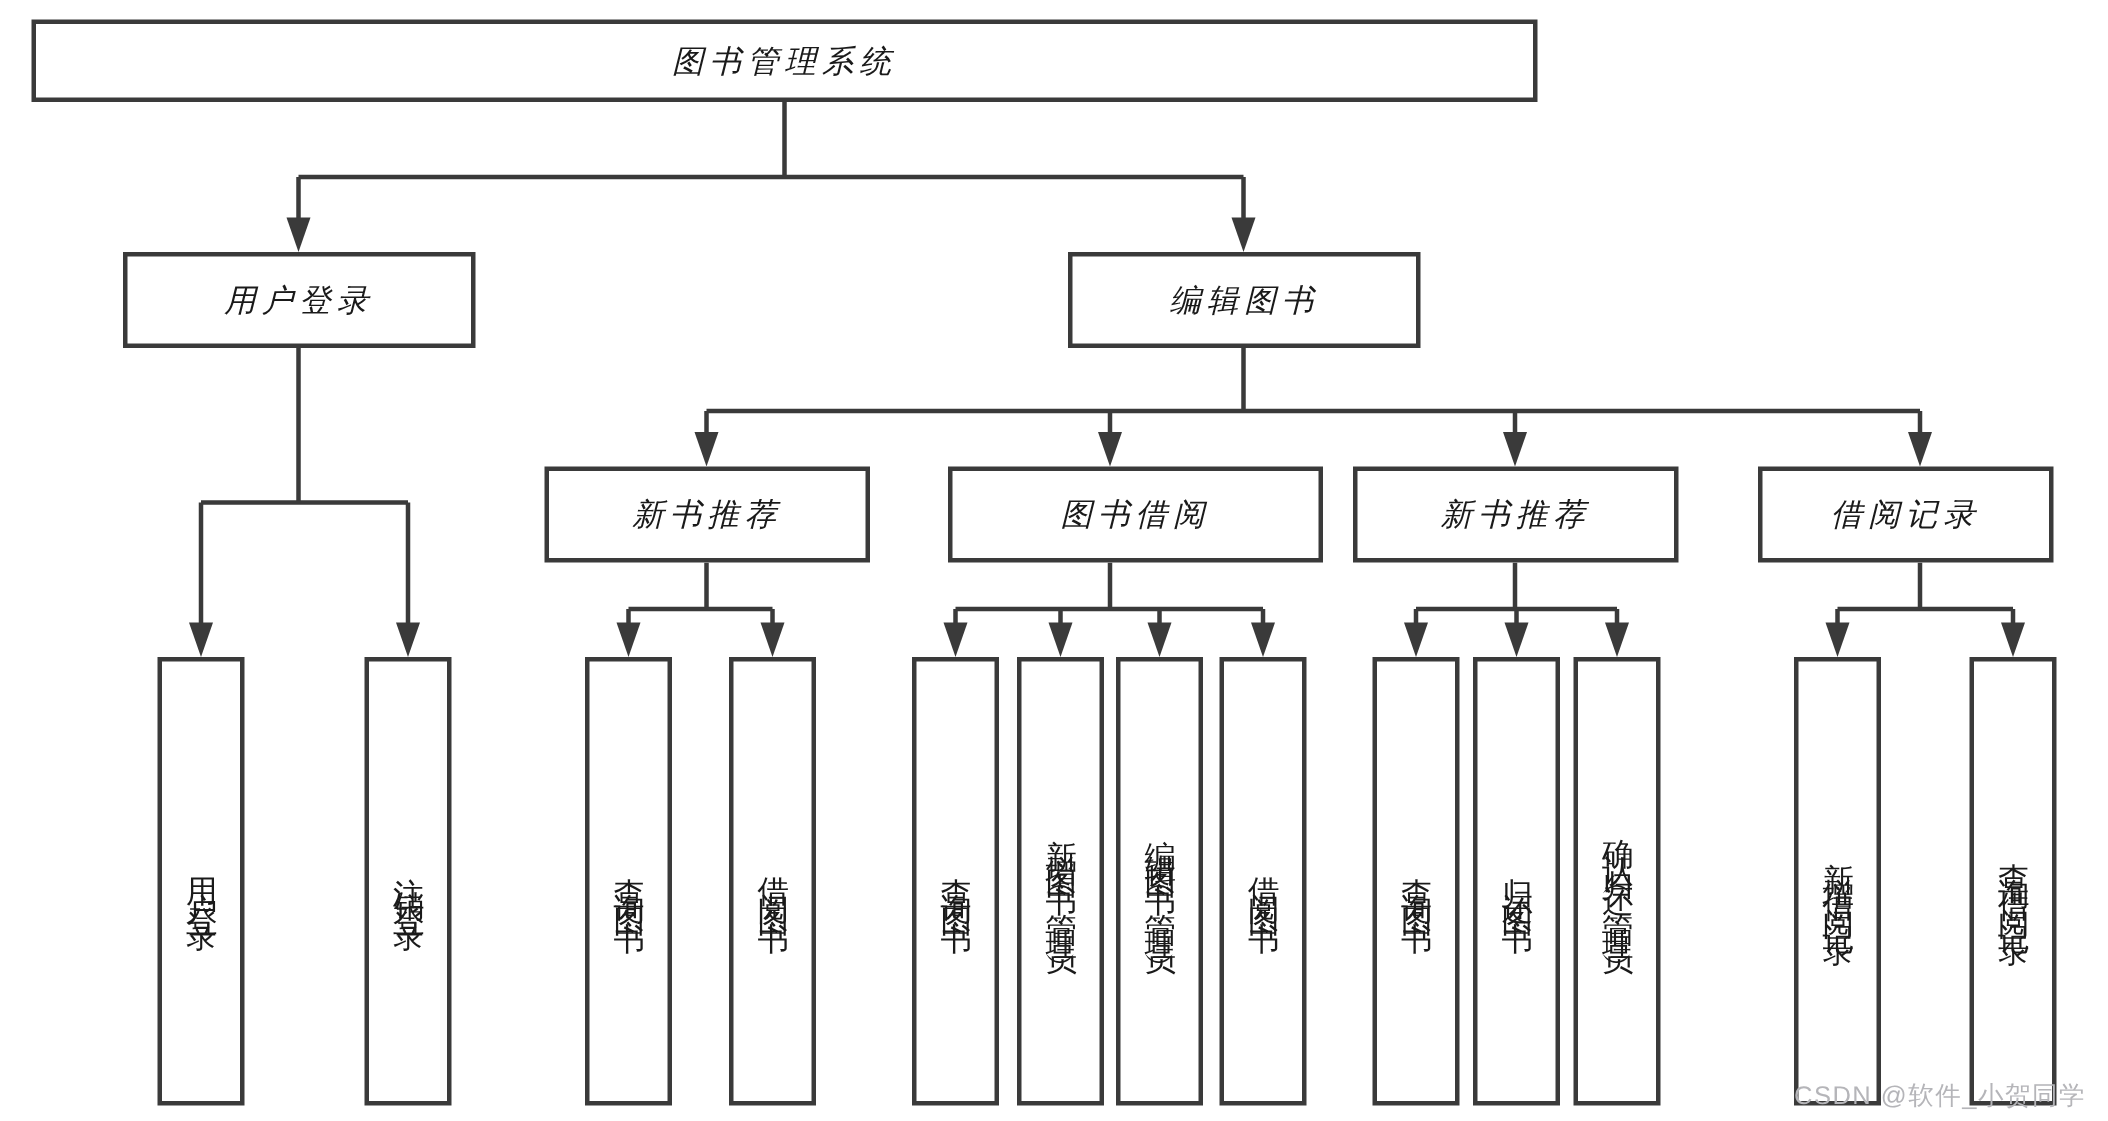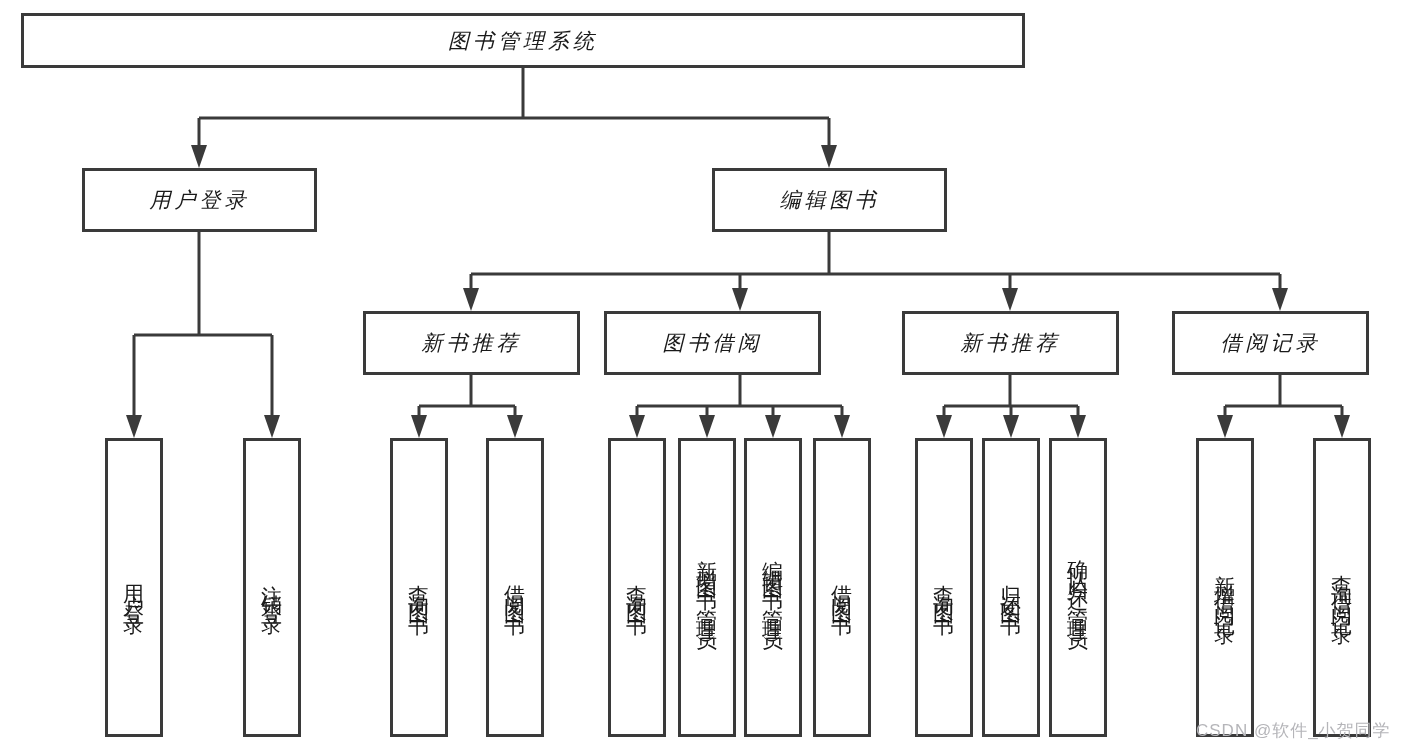--- a/index.html
+++ b/index.html
@@ -124,21 +124,21 @@
   <div class="box h" style="left:82px;top:168px;width:235px;height:64px">
     <span>用户登录</span>
   </div>
   <div class="box h" style="left:712px;top:168px;width:235px;height:64px">
     <span>编辑图书</span>
   </div>
 
   <div class="box h" style="left:363px;top:311px;width:217px;height:64px">
     <span>新书推荐</span>
   </div>
-  <div class="box h" style="left:604px;top:311px;width:217px;height:64px">
+  <div class="box h" style="left:632px;top:311px;width:250px;height:64px">
     <span>图书借阅</span>
   </div>
   <div class="box h" style="left:902px;top:311px;width:217px;height:64px">
     <span>新书推荐</span>
   </div>
   <div class="box h" style="left:1172px;top:311px;width:197px;height:64px">
     <span>借阅记录</span>
   </div>
 
   <div class="box v" style="left:105px;top:438px;width:58px;height:299px">

